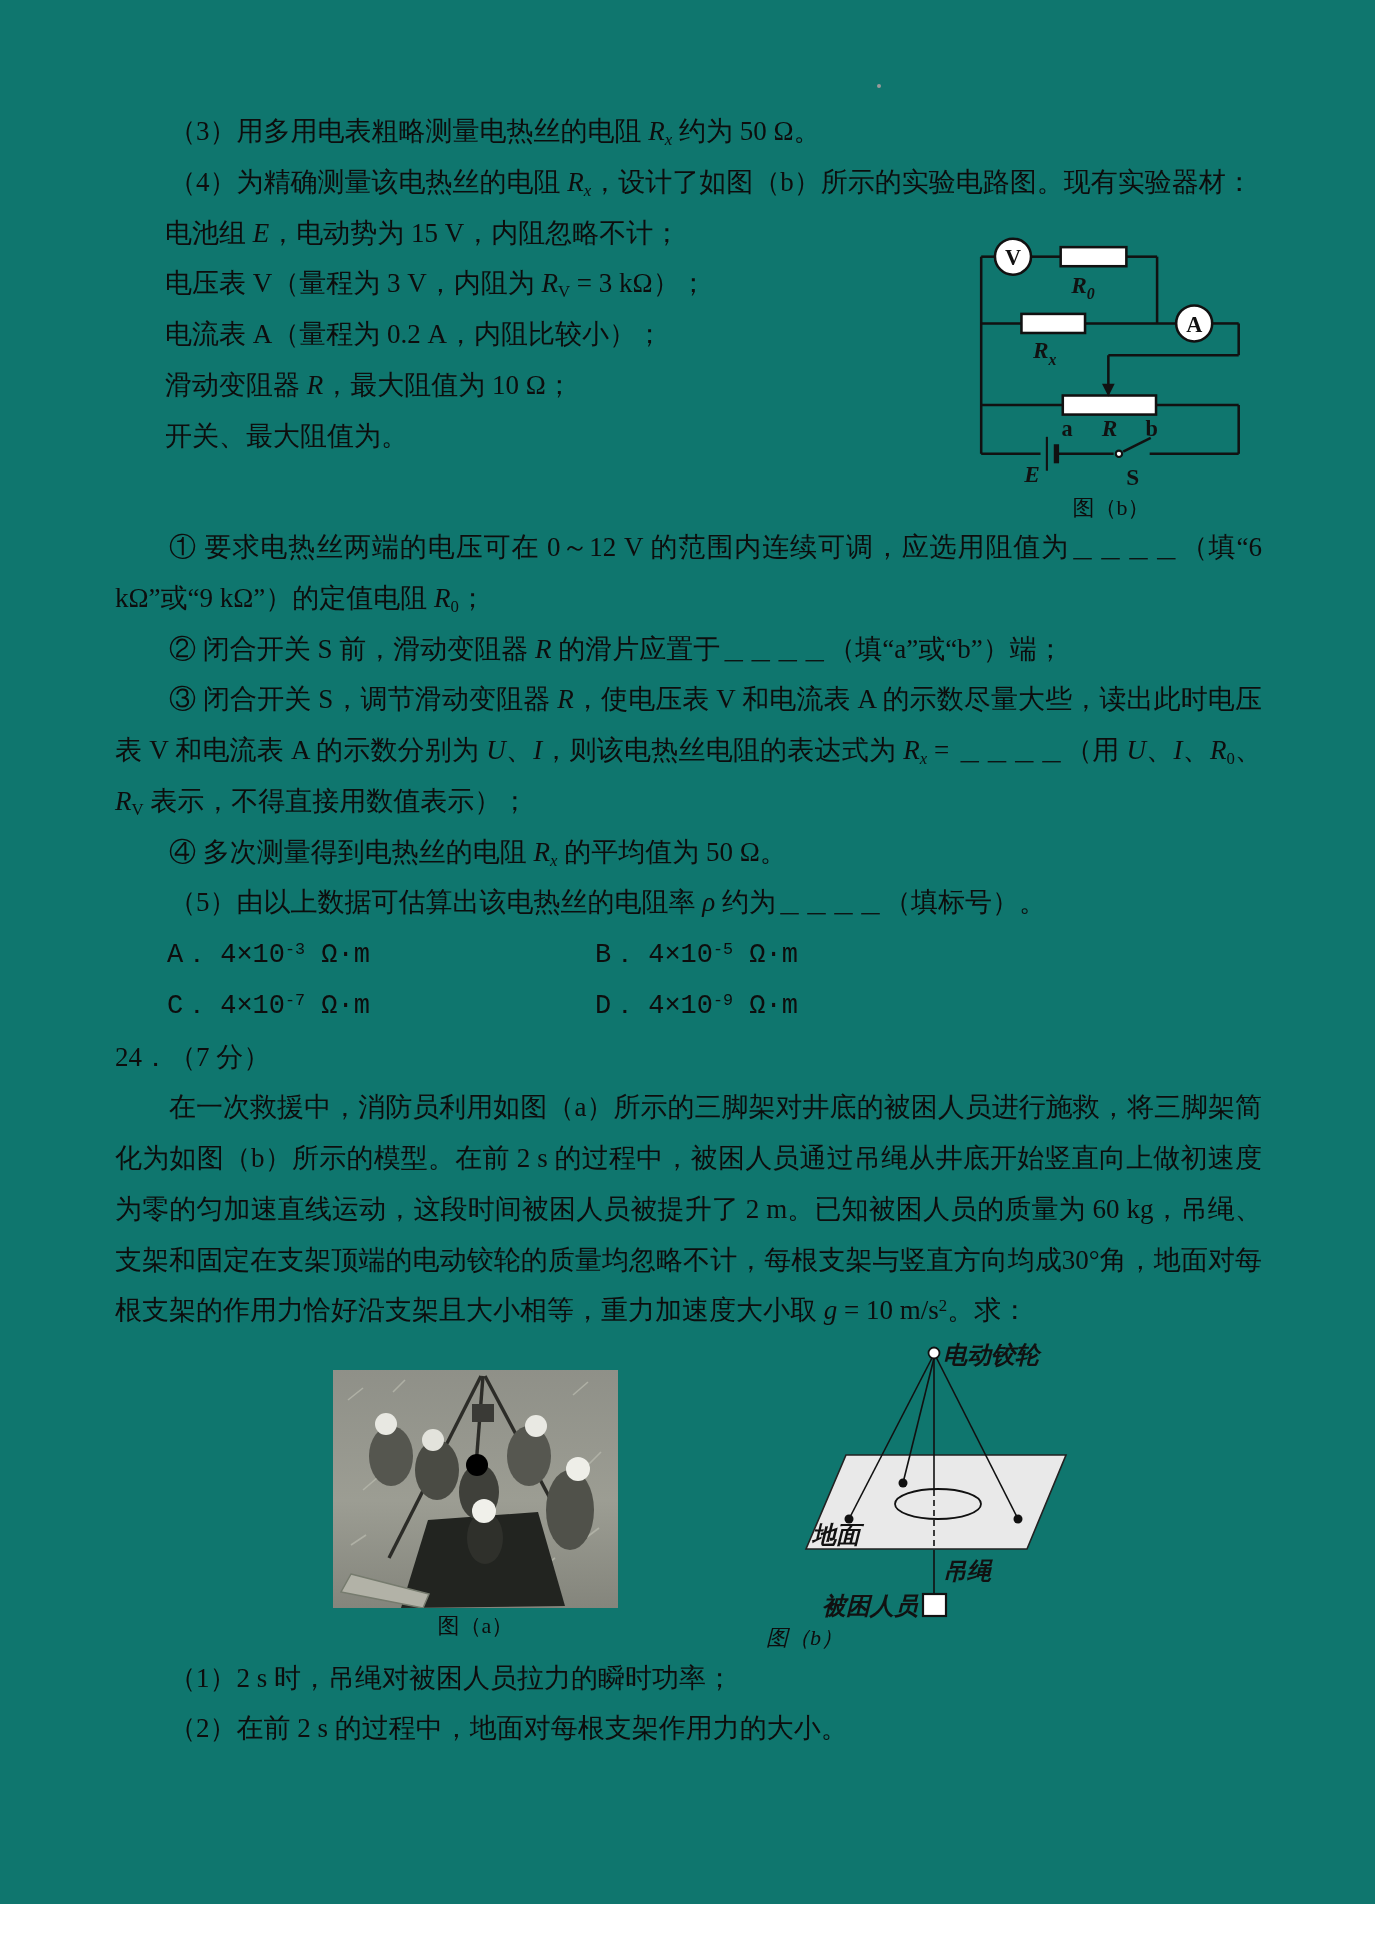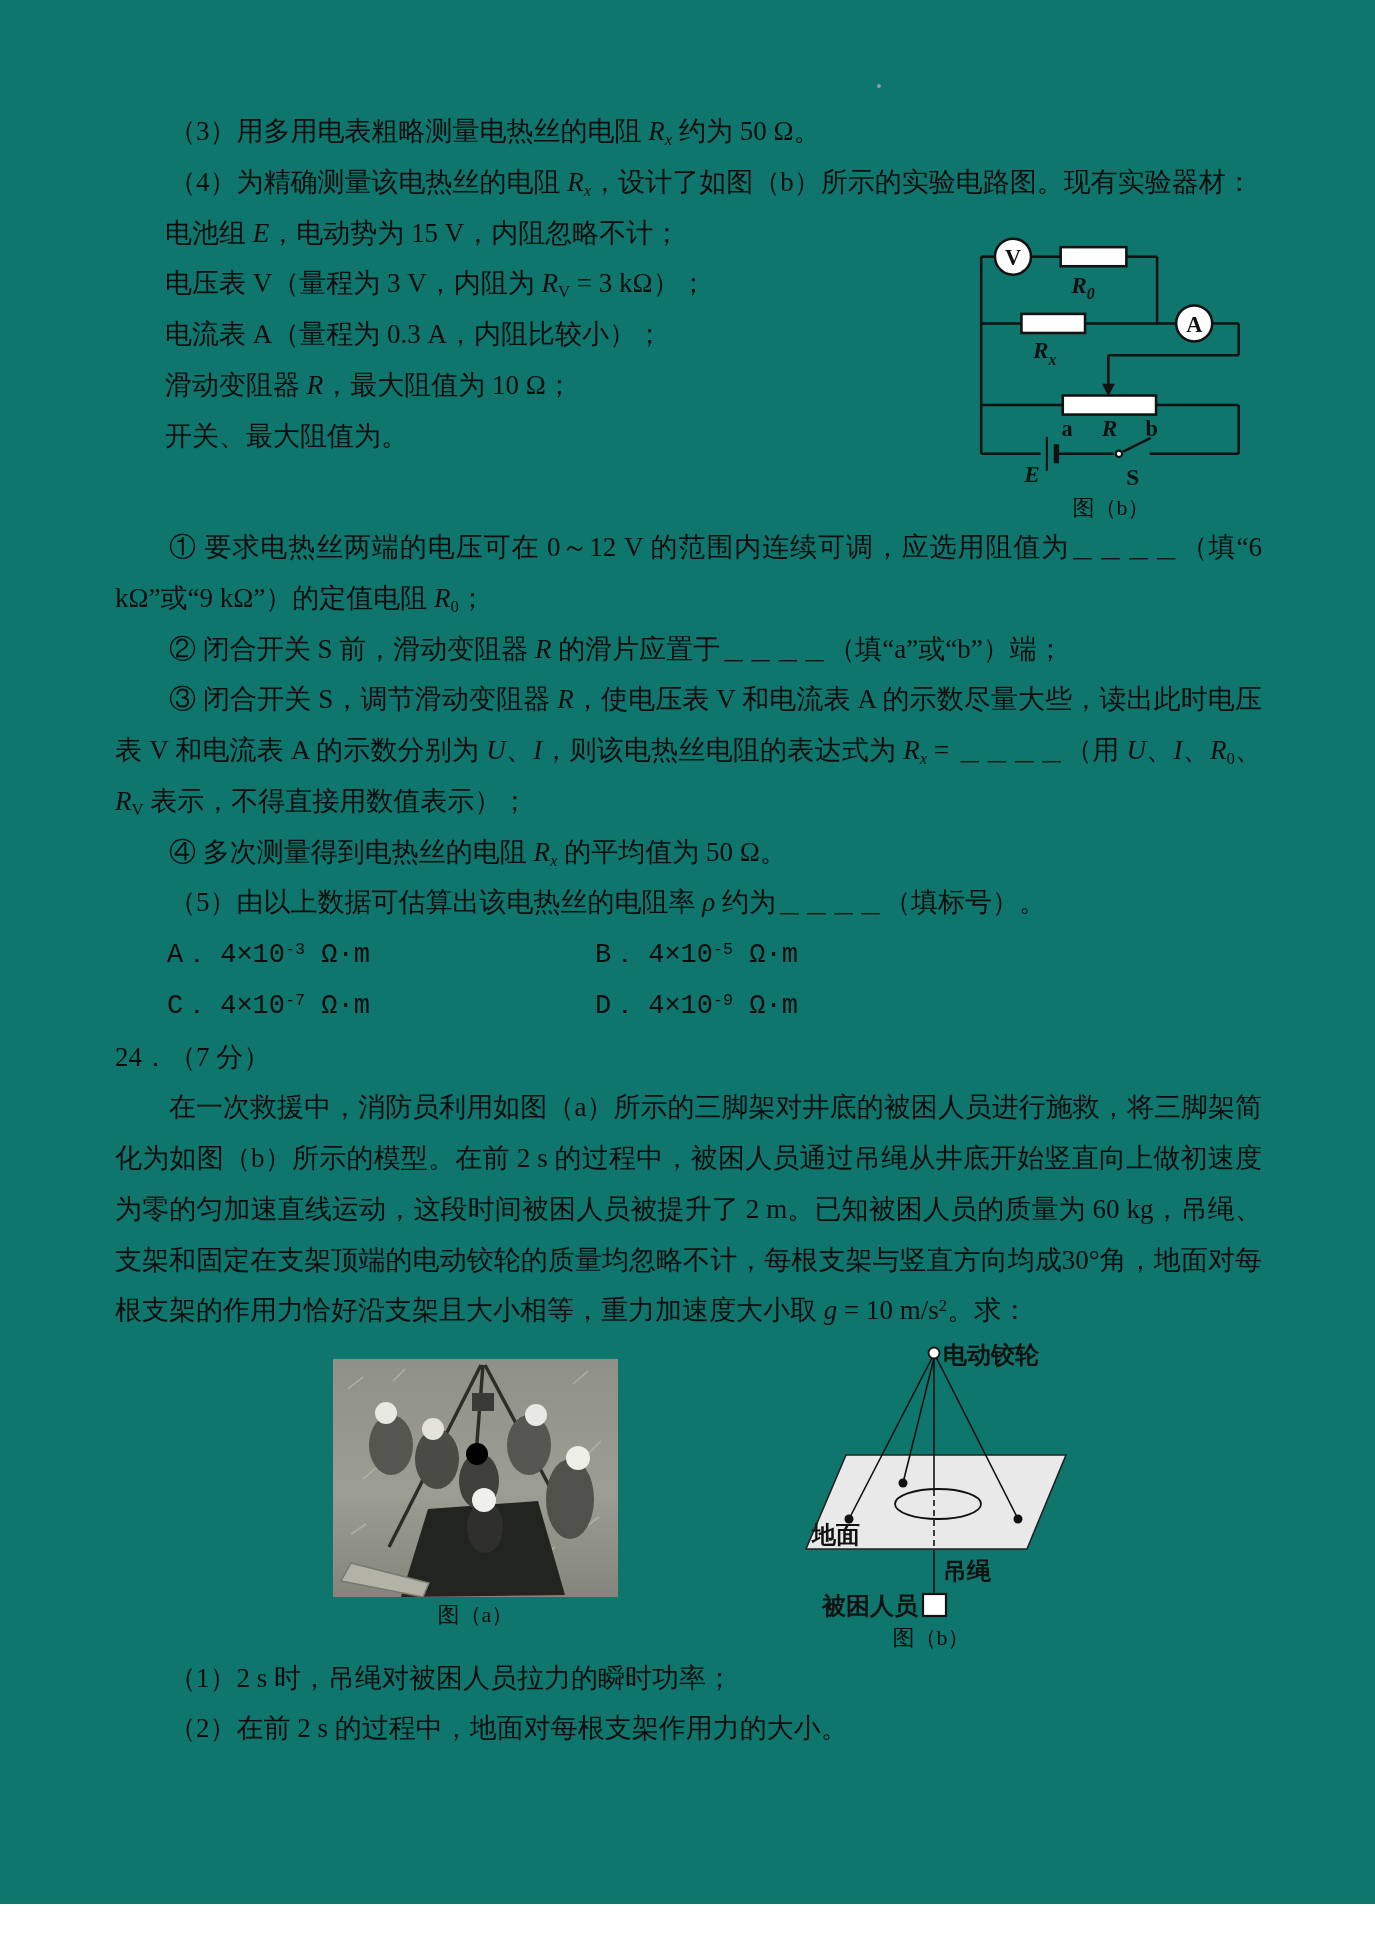--- a/index.html
+++ b/index.html
@@ -19,22 +19,22 @@
   sup{font-size:0.62em; vertical-align:0.45em;}
   .equip{margin:0; padding-left:50px; text-align:left;}
   .circuit-fig{float:right; width:302px; margin:22px 0 0 26px; text-align:center;}
   .fig-caption{font-size:22px; line-height:1.3; margin-top:4px;}
   figure{margin:0; padding:0;}
   .options{display:flex; flex-wrap:wrap; margin:2px 0 0 0;}
   .opt{width:480px; padding-left:52px; box-sizing:border-box; white-space:nowrap;font-family:Liberation Mono, monospace;}
   .opt:nth-child(even){width:auto; padding-left:0;}
   .opt-label{margin-right:10px;}
   .figrow{display:flex; align-items:flex-start; margin-top:6px;}
-  .photo-fig{margin-left:218px; margin-top:17px; text-align:center;}
-  .tripod-fig{margin-left:148px; text-align:center;}
+  .photo-fig{margin-left:218px; margin-top:28px; text-align:center;}
+  .tripod-fig{margin-left:148px; text-align:left;font-style:italic;}
   .heilab{font-family:"Liberation Sans","DejaVu Sans",sans-serif; font-weight:bold;}
   .clab{font-family:"Liberation Serif","DejaVu Serif",serif;}
   .stray-dot{position:absolute; left:877px; top:84px; width:4px; height:4px; border-radius:50%; background:#9a9a9a;}
   svg{display:block; margin:0 auto;}
 </style>
 </head>
 <body>
 
 <div class="page">
   <div class="stray-dot"></div>
@@ -90,21 +90,21 @@
           <text x="181" y="194" text-anchor="middle" class="clab" font-size="21" font-weight="bold">b</text>
           <text x="68" y="238" text-anchor="middle" class="clab" font-size="22" font-weight="bold" font-style="italic">E</text>
           <text x="163" y="240" text-anchor="middle" class="clab" font-size="22" font-weight="bold">S</text>
         </g>
       </svg>
       <figcaption class="fig-caption">图（b）</figcaption>
     </figure>
 
     <p class="equip">电池组 <i>E</i>，电动势为 15 V，内阻忽略不计；</p>
     <p class="equip">电压表 V（量程为 3 V，内阻为 <i>R</i><sub>V</sub> = 3 kΩ）；</p>
-    <p class="equip">电流表 A（量程为 0.3 A，内阻比较小）；</p>
+    <p class="equip">电流表 A（量程为 0.2 A，内阻比较小）；</p>
     <p class="equip">滑动变阻器 <i>R</i>，最大阻值为 10 Ω；</p>
     <p class="equip">开关、最大阻值为。</p>
   </div>
 
   <p class="para indent clear">① 要求电热丝两端的电压可在 0～12 V 的范围内连续可调，应选用阻值为＿＿＿＿（填“6 kΩ”或“9 kΩ”）的定值电阻 <i>R</i><sub>0</sub>；</p>
   <p class="para indent">② 闭合开关 S 前，滑动变阻器 <i>R</i> 的滑片应置于＿＿＿＿（填“a”或“b”）端；</p>
   <p class="para indent">③ 闭合开关 S，调节滑动变阻器 <i>R</i>，使电压表 V 和电流表 A 的示数尽量大些，读出此时电压表 V 和电流表 A 的示数分别为 <i>U</i>、<i>I</i>，则该电热丝电阻的表达式为 <i>R</i><sub><i>x</i></sub> = ＿＿＿＿（用 <i>U</i>、<i>I</i>、<i>R</i><sub>0</sub>、<i>R</i><sub>V</sub> 表示，不得直接用数值表示）；</p>
   <p class="para indent">④ 多次测量得到电热丝的电阻 <i>R</i><sub><i>x</i></sub> 的平均值为 50 Ω。</p>
   <p class="para indent">（5）由以上数据可估算出该电热丝的电阻率 <i>ρ</i> 约为＿＿＿＿（填标号）。</p>
 

